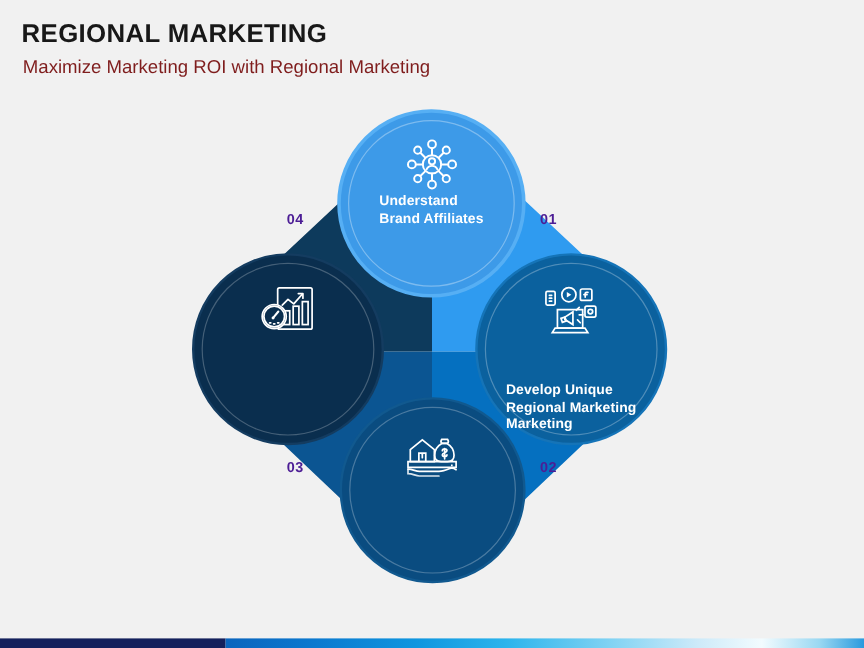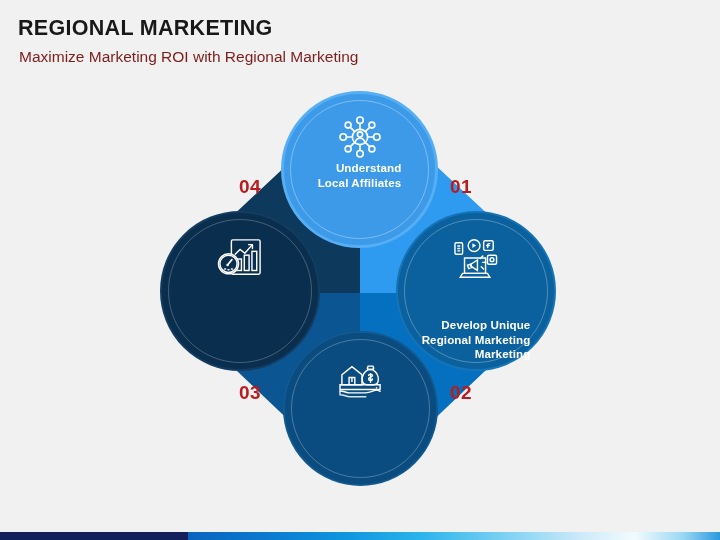--- a/index.html
+++ b/index.html
@@ -59,21 +59,21 @@
 
   
   .node {
     position: absolute;
     border-radius: 50%;
     box-sizing: border-box;
     display: flex;
     flex-direction: column;
     align-items: center;
     justify-content: flex-start;
-    text-align: right;
+    text-align: left;
     color: #ffffff;
   }
   .node .icon-box {
     width: 56px;
     height: 48px;
     display: flex;
     align-items: center;
     justify-content: center;
   }
   .node .icon-box svg { display: block; }
@@ -144,23 +144,23 @@
     position: absolute;
     left: 6px; top: 6px; right: 6px; bottom: 6px;
     border-radius: 50%;
     border: 1px solid rgba(255,255,255,0.24);
     pointer-events: none;
   }
 
   
   .step-num {
     position: absolute;
-    font-size: 19px;
+    font-size: 12px;
     font-weight: bold;
-    color: #b91c1c;
+    color: #4c1d95;
     letter-spacing: 0.4px;
   }
   #num-01 { left: 310px; top: 93px; }
   #num-02 { left: 310px; top: 299px; }
   #num-03 { left: 99px;  top: 299px; }
   #num-04 { left: 99px;  top: 93px;  }
 
   
   #footer-bar {
     position: absolute;
@@ -247,21 +247,21 @@
           <circle cx="24" cy="41.5" r="3.4"></circle>
           <circle cx="6.5" cy="24" r="3.4"></circle>
           <circle cx="41.5" cy="24" r="3.4"></circle>
           <circle cx="11.6" cy="11.6" r="3.1"></circle>
           <circle cx="36.4" cy="11.6" r="3.1"></circle>
           <circle cx="11.6" cy="36.4" r="3.1"></circle>
           <circle cx="36.4" cy="36.4" r="3.1"></circle>
           <path d="M24 10v6M24 32v6M10 24h6M32 24h6M13.9 13.9l4.3 4.3M34.1 13.9l-4.3 4.3M13.9 34.1l4.3-4.3M34.1 34.1l-4.3-4.3" stroke-linecap="round"></path>
         </svg>
       </div>
-      <div class="node-label"><span>Understand</span><br><span>Local Affiliates</span></div>
+      <div class="node-label"><span>Understand</span><br><span>Brand Affiliates</span></div>
     </div>
 
     <div class="node" id="node-02">
       <div class="ring"></div>
       <div class="icon-box">
         <svg width="50" height="44" viewBox="0 0 52 46" fill="none" stroke="#ffffff" stroke-width="1.5">
           <rect x="4" y="6" width="8" height="12" rx="1.3"></rect>
           <path d="M7 9.5h2M7 12h2M7 14.5h2" stroke-linecap="round"></path>
           <circle cx="24" cy="9" r="6.2"></circle>
           <path d="M22.2 6.6l3.9 2.4-3.9 2.4z" fill="#ffffff" stroke="none"></path>

